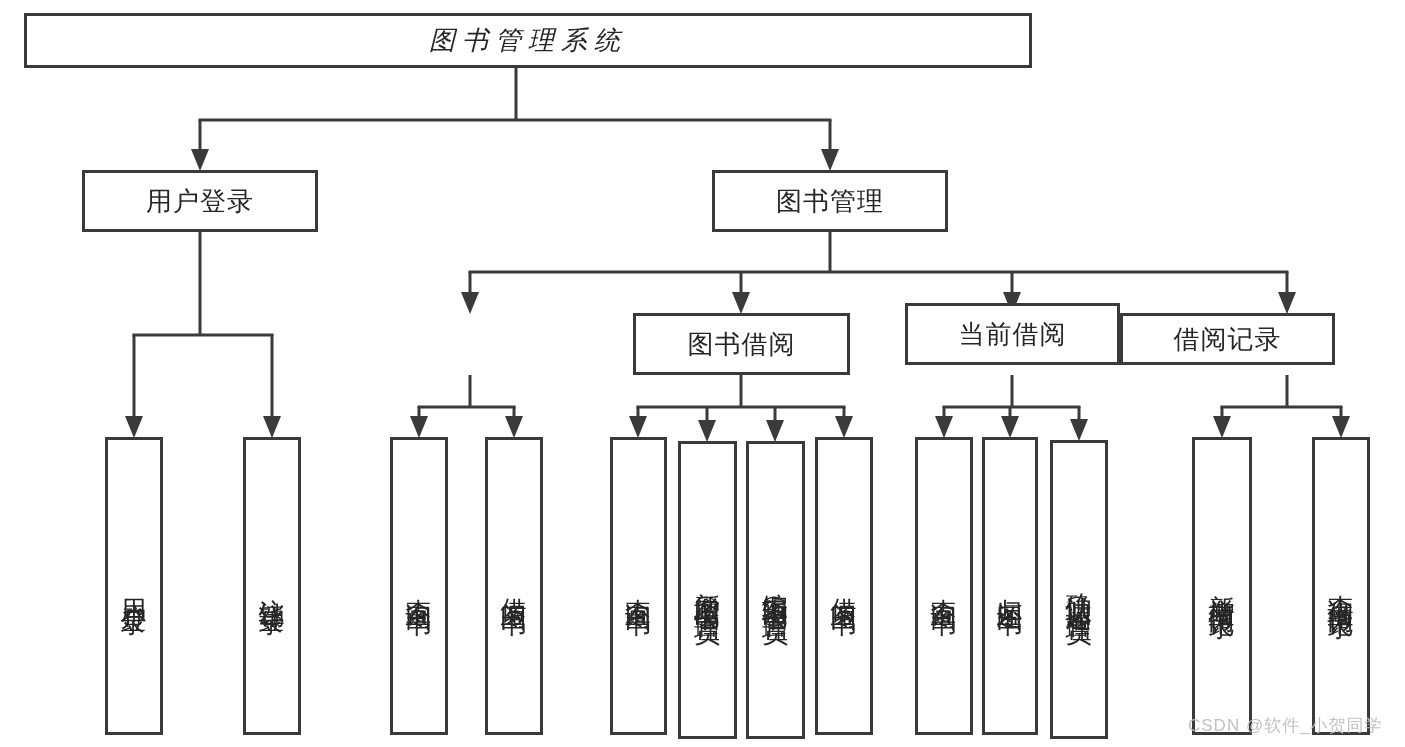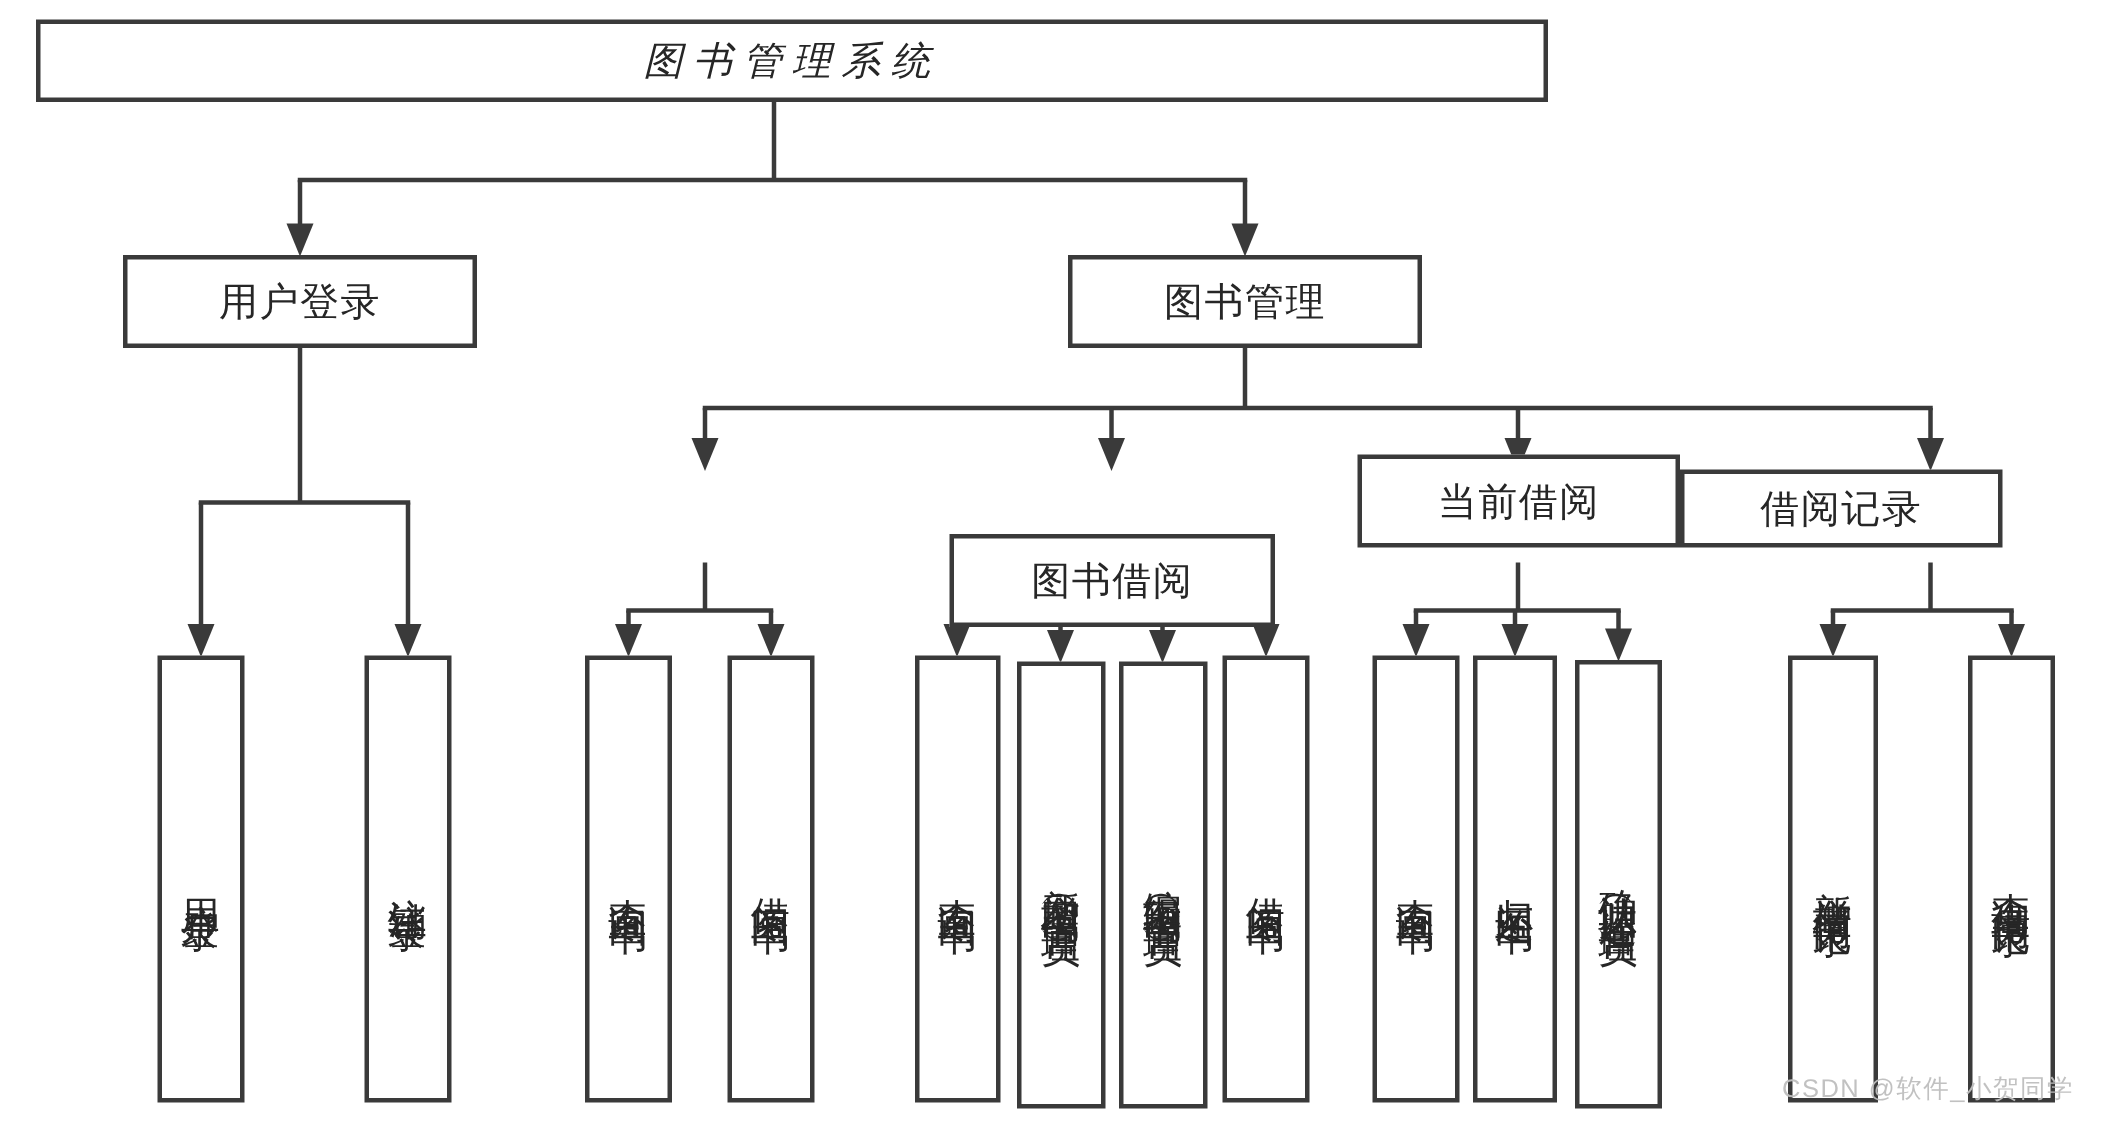--- a/index.html
+++ b/index.html
@@ -31,21 +31,21 @@
     writing-mode: vertical-rl;
     text-orientation: mixed;
     letter-spacing: 4px;
     line-height: 1;
   }
   
   .pos-root    { left:  24px; top:  13px; width: 1008px; height: 55px; font-style: italic; }
   .pos-login   { left:  82px; top: 170px; width: 236px;  height: 62px; }
   .pos-mgmt    { left: 712px; top: 170px; width: 236px;  height: 62px; }
   .pos-newbook { left: 363px; top: 313px; width: 215px;  height: 62px; }
-  .pos-borrow  { left: 633px; top: 313px; width: 217px;  height: 62px; margin-top: 43px; }
+  .pos-borrow  { left: 633px; top: 313px; width: 217px;  height: 62px; }
   .pos-current { left: 905px; top: 303px; width: 215px;  height: 62px; }
   .pos-records { left:1120px; top: 313px; width: 215px;  height: 52px; }
   .pos-b1  { left: 105px; top: 437px; width: 58px; height: 298px; }
   .pos-b2  { left: 243px; top: 437px; width: 58px; height: 298px; }
   .pos-b3  { left: 390px; top: 437px; width: 58px; height: 298px; }
   .pos-b4  { left: 485px; top: 437px; width: 58px; height: 298px; }
   .pos-b5  { left: 610px; top: 437px; width: 57px; height: 298px; }
   .pos-b6  { left: 678px; top: 441px; width: 59px; height: 298px; }
   .pos-b7  { left: 746px; top: 441px; width: 59px; height: 298px; }
   .pos-b8  { left: 815px; top: 437px; width: 58px; height: 298px; }

